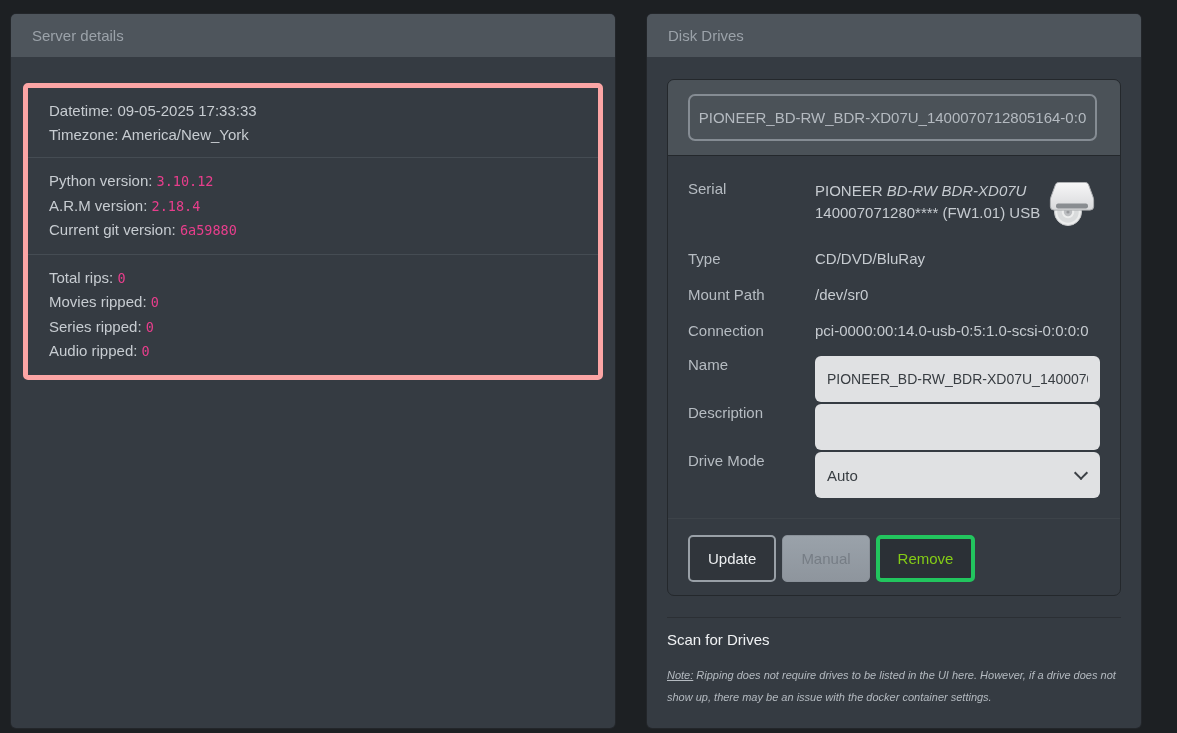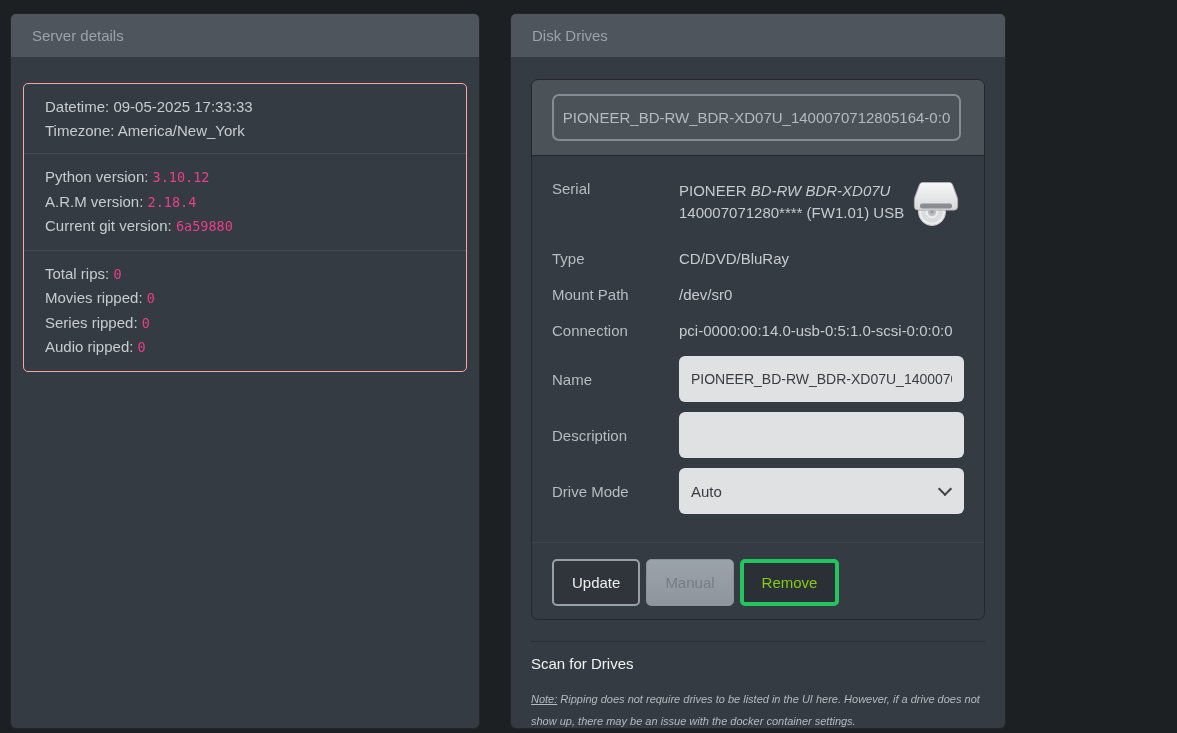--- a/index.html
+++ b/index.html
@@ -4,50 +4,50 @@
 <style>
   html,body{margin:0;padding:0}
   body{
     width:1177px;height:733px;overflow:hidden;
     background:#1d2023;
     font-family:"Liberation Sans",sans-serif;
     -webkit-font-smoothing:antialiased;
   }
   .page{display:flex;gap:32px;height:733px;box-sizing:border-box;padding:14px 16px 5px 11px}
   .panel{background:#353b42;border-radius:5px;display:flex;flex-direction:column;overflow:hidden;box-shadow:0 0 0 1px #23262a}
-  .panel-left{width:468px;flex:0 0 auto}
+  .panel-left{width:604px;flex:0 0 auto}
   .panel-right{width:494px;flex:0 0 auto}
   .panel-header{background:#4e555c;color:#9ba2a9;font-size:15px;padding:13px 21px;flex:0 0 auto}
   .panel-body{flex:1 1 auto}
   .panel-left .panel-body{padding:26px 12px}
   .panel-right .panel-body{padding:22px 20px}
 
   
-  .info-card{border:1px solid #fca5a5;border-radius:5px}
+  .info-card{border:5px solid #fca5a5;border-radius:5px}
   .info-section{padding:11px 21px;border-bottom:1px solid #454c53;color:#c7ccd1;font-size:15px;line-height:23.5px}
   .info-section:last-child{border-bottom:none}
   code.val{font-family:"DejaVu Sans Mono",monospace;color:#e83e8c;font-size:13.5px}
 
   
   .drive-card{border:1px solid #24282c;border-radius:7px}
   .drive-card-header{background:#4b5258;padding:14px 20px;border-bottom:1px solid #24282c;border-radius:6px 6px 0 0}
   .drive-name-btn{
     display:block;width:409px;height:47px;background:transparent;
     border:2px solid #858c93;border-radius:7px;color:#b4bac0;font-size:15px;
     text-align:center;font-family:inherit;cursor:pointer;
   }
   .drive-card-body{position:relative;padding:24px 20px 18px}
   .drive-icon{position:absolute;top:22px;right:22px;width:52px;height:52px}
   .drow{display:flex;font-size:15px}
   .dlabel{width:127px;flex:0 0 auto;color:#b6bcc2}
   .dvalue{color:#c6cbd0}
   .drow.serial{margin-bottom:25px}
   .drow.serial .dvalue div{line-height:21.5px}
   .drow.simple{margin-bottom:14px;line-height:22px}
-  .drow.input-row{align-items:center;margin-bottom:10px}
+  .drow.input-row{margin-bottom:2px}
   .dfield{flex:1 1 auto;min-width:0}
   .field-input{
     width:100%;height:46px;box-sizing:border-box;display:block;
     background:#e0e1e3;border:none;border-radius:6px;
     padding:0 12px;font-size:14px;color:#383d42;font-family:inherit;
   }
   .select-wrap{position:relative}
   select.field-input{appearance:none;-webkit-appearance:none;-moz-appearance:none;padding-right:30px;font-size:15px;cursor:pointer}
   .chev{
     position:absolute;right:14px;top:50%;width:8px;height:8px;

